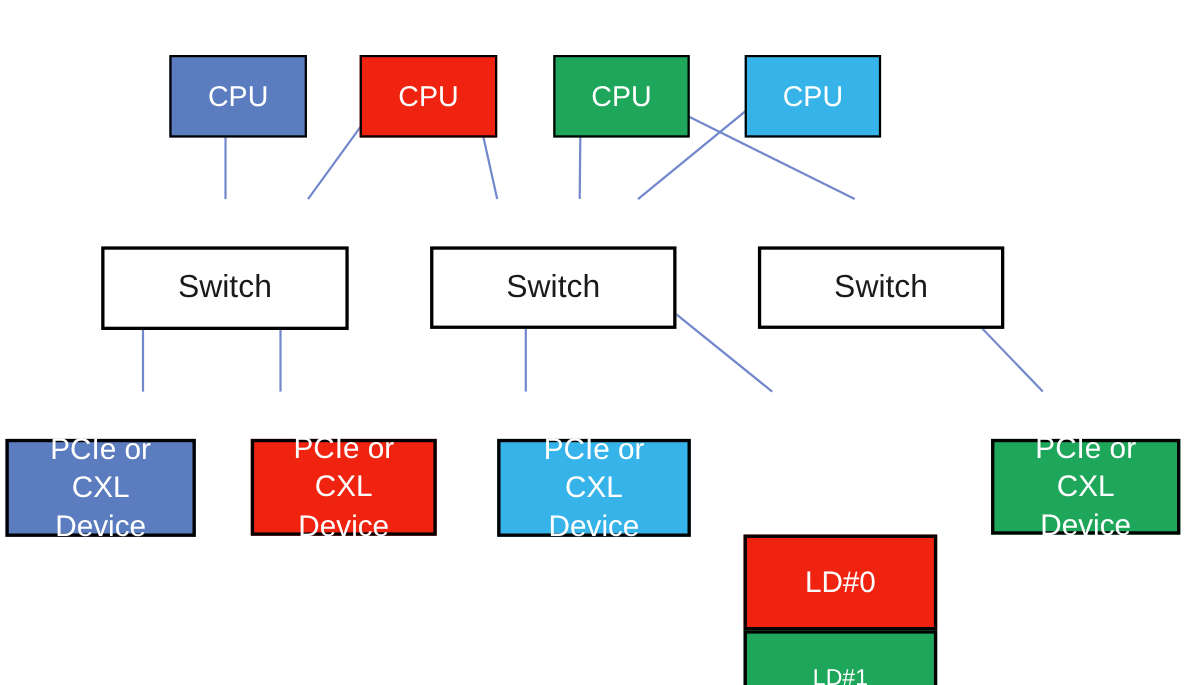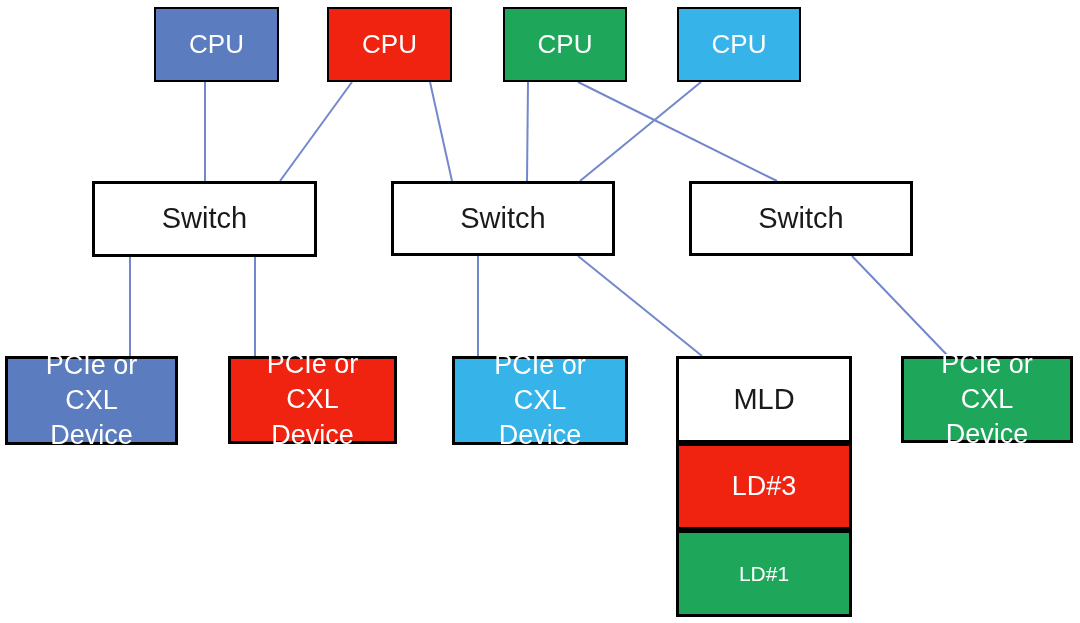--- a/index.html
+++ b/index.html
@@ -28,20 +28,21 @@
     box-sizing: border-box;
     border-style: solid;
     border-color: #000000;
     display: flex;
     align-items: center;
     justify-content: center;
     text-align: center;
     z-index: 2;
     line-height: 1.3;
     padding: 0 19px;
+    margin-top: 43px;
   }
 </style>
 </head>
 <body>
 
 <div class="canvas" style="width: 1080px; height: 623px; background: rgb(255, 255, 255);">
   <svg class="edge-layer" viewBox="0 0 1080 623" xmlns="http://www.w3.org/2000/svg">
       <line x1="205" y1="82" x2="205" y2="181" stroke="#7288CC" stroke-width="2"></line>
       <line x1="352" y1="82" x2="280" y2="181" stroke="#7288CC" stroke-width="2"></line>
       <line x1="430" y1="82" x2="452" y2="181" stroke="#7288CC" stroke-width="2"></line>
@@ -77,25 +78,22 @@
     </div>
     <div class="node" style="left: 5px; top: 356px; width: 173px; height: 89px; background: rgb(91, 124, 190); border-width: 3px; border-color: rgb(0, 0, 0); color: rgb(255, 255, 255); font-size: 27px;">
       <span>PCIe or CXL Device</span>
     </div>
     <div class="node" style="left: 228px; top: 356px; width: 169px; height: 88px; background: rgb(239, 35, 16); border-width: 3px; border-color: rgb(0, 0, 0); color: rgb(255, 255, 255); font-size: 27px;">
       <span>PCIe or CXL Device</span>
     </div>
     <div class="node" style="left: 452px; top: 356px; width: 176px; height: 89px; background: rgb(54, 180, 233); border-width: 3px; border-color: rgb(0, 0, 0); color: rgb(255, 255, 255); font-size: 27px;">
       <span>PCIe or CXL Device</span>
     </div>
-    <div class="node" style="left: 676px; top: 356px; width: 176px; height: 87px; background: rgb(255, 255, 255); border-width: 3px; border-color: rgb(0, 0, 0); color: rgb(26, 26, 26); font-size: 29px;">
-      <span>MLD</span>
-    </div>
     <div class="node" style="left: 676px; top: 443px; width: 176px; height: 87px; background: rgb(239, 35, 16); border-width: 3px; border-color: rgb(0, 0, 0); color: rgb(255, 255, 255); font-size: 27px;">
-      <span>LD#3</span>
+      <span>LD#0</span>
     </div>
     <div class="node" style="left: 676px; top: 530px; width: 176px; height: 87px; background: rgb(30, 166, 90); border-width: 3px; border-color: rgb(0, 0, 0); color: rgb(255, 255, 255); font-size: 21px;">
       <span>LD#1</span>
     </div>
     <div class="node" style="left: 901px; top: 356px; width: 172px; height: 87px; background: rgb(30, 166, 90); border-width: 3px; border-color: rgb(0, 0, 0); color: rgb(255, 255, 255); font-size: 27px;">
       <span>PCIe or CXL Device</span>
     </div>
   </div>
 
 </body></html>

